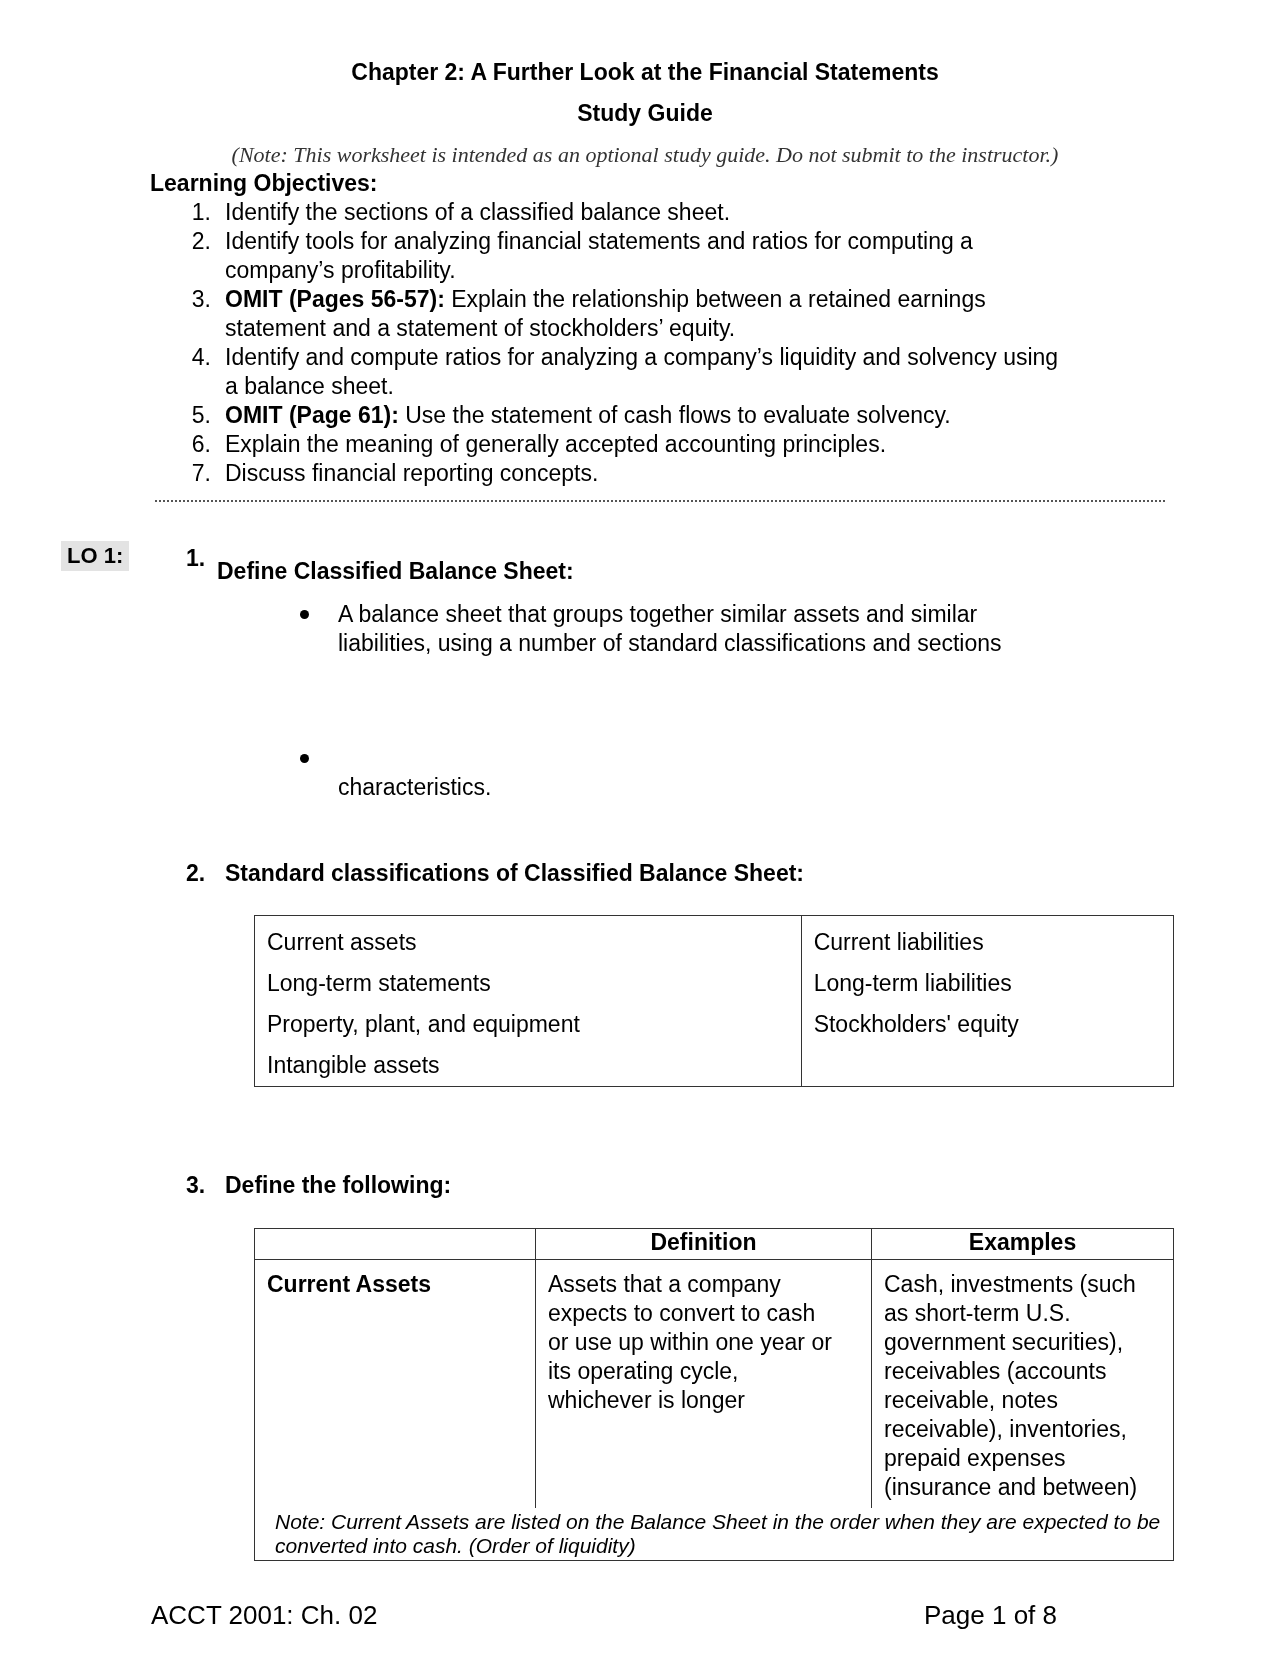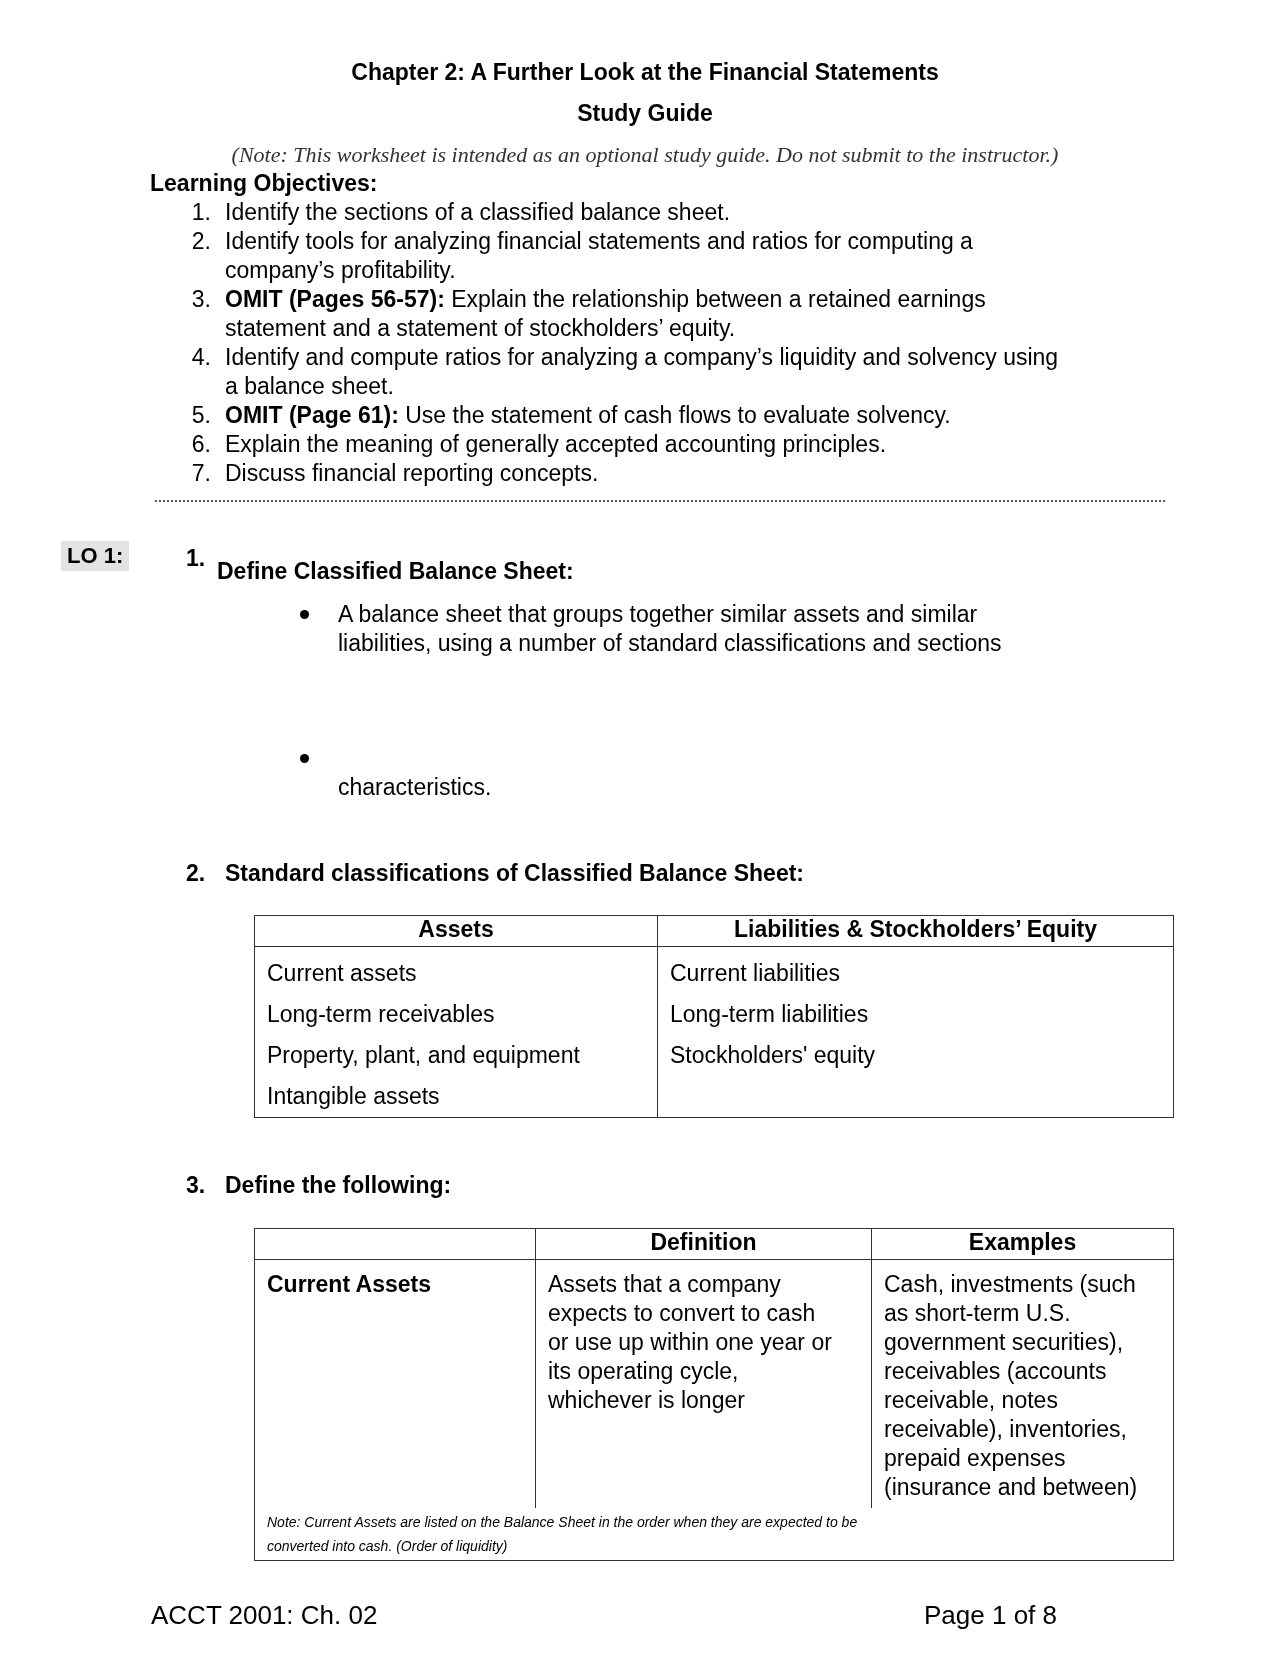--- a/index.html
+++ b/index.html
@@ -17,21 +17,21 @@
   .lo-badge { background:#e3e3e3; font-weight:bold; font-size:22px; padding:2px 6px; }
   .section-head { font-weight:bold; font-size:23px; }
   .bullet { font-size:23px; line-height:29px; }
   .bullet .dot { position:absolute; left:0; top:10px; width:9px; height:9px; border-radius:50%; background:#000; }
   table { border-collapse:collapse; font-size:23px; }
   td, th { border:1.5px solid #333; vertical-align:top; }
   .t1 th { font-weight:bold; text-align:center; height:30px; padding:0; }
   .t1 td { padding:6px 12px 0 12px; line-height:41px; }
   .t2 th { font-weight:bold; text-align:center; height:30px; padding:0; }
   .t2 td { padding:10px 12px 0 12px; line-height:29px; }
-  .t2 .note-cell { font-style:italic; font-size:14px; line-height:24px; padding:2px 12px 2px 12px; }
+  .t2 .note-cell { font-style:italic; font-size:21px; line-height:24px; padding:2px 12px 2px 20px; }
   .footer { font-size:26px; }
 </style>
 </head>
 <body>
 
 <div class="abs title" style="top:59px;">Chapter 2: A Further Look at the Financial Statements</div>
 <div class="abs title" style="top:100px;">Study Guide</div>
 <div class="abs note" style="top:142px;">(Note: This worksheet is intended as an optional study guide. Do not submit to the instructor.)</div>
 
 <div class="abs lo-head" style="left:150px; top:170px;">Learning Objectives:</div>
@@ -97,28 +97,24 @@
   <div style="position:absolute; left:38px; top:29px; white-space:nowrap;">characteristics.</div>
 </div>
 
 <div class="abs section-head" style="left:0; top:860px;">
   <span style="position:absolute; left:186px;">2.</span>
   <span style="position:absolute; left:225px; white-space:nowrap;">Standard classifications of Classified Balance Sheet:</span>
 </div>
 
 <table class="abs t1" style="left:254px; top:915px; width:920px;">
   <tbody>
-      <tr>
-    <th style="width:402px;">Assets</th>
-    <th>Liabilities &amp; Stockholders’ Equity</th>
-  </tr>
   <tr>
     <td style="height:164px;">
       <div>Current assets</div>
-      <div>Long-term receivables</div>
+      <div>Long-term statements</div>
       <div>Property, plant, and equipment</div>
       <div>Intangible assets</div>
     </td>
     <td>
       <div>Current liabilities</div>
       <div>Long-term liabilities</div>
       <div>Stockholders' equity</div>
     </td>
   </tr>
 </tbody>

